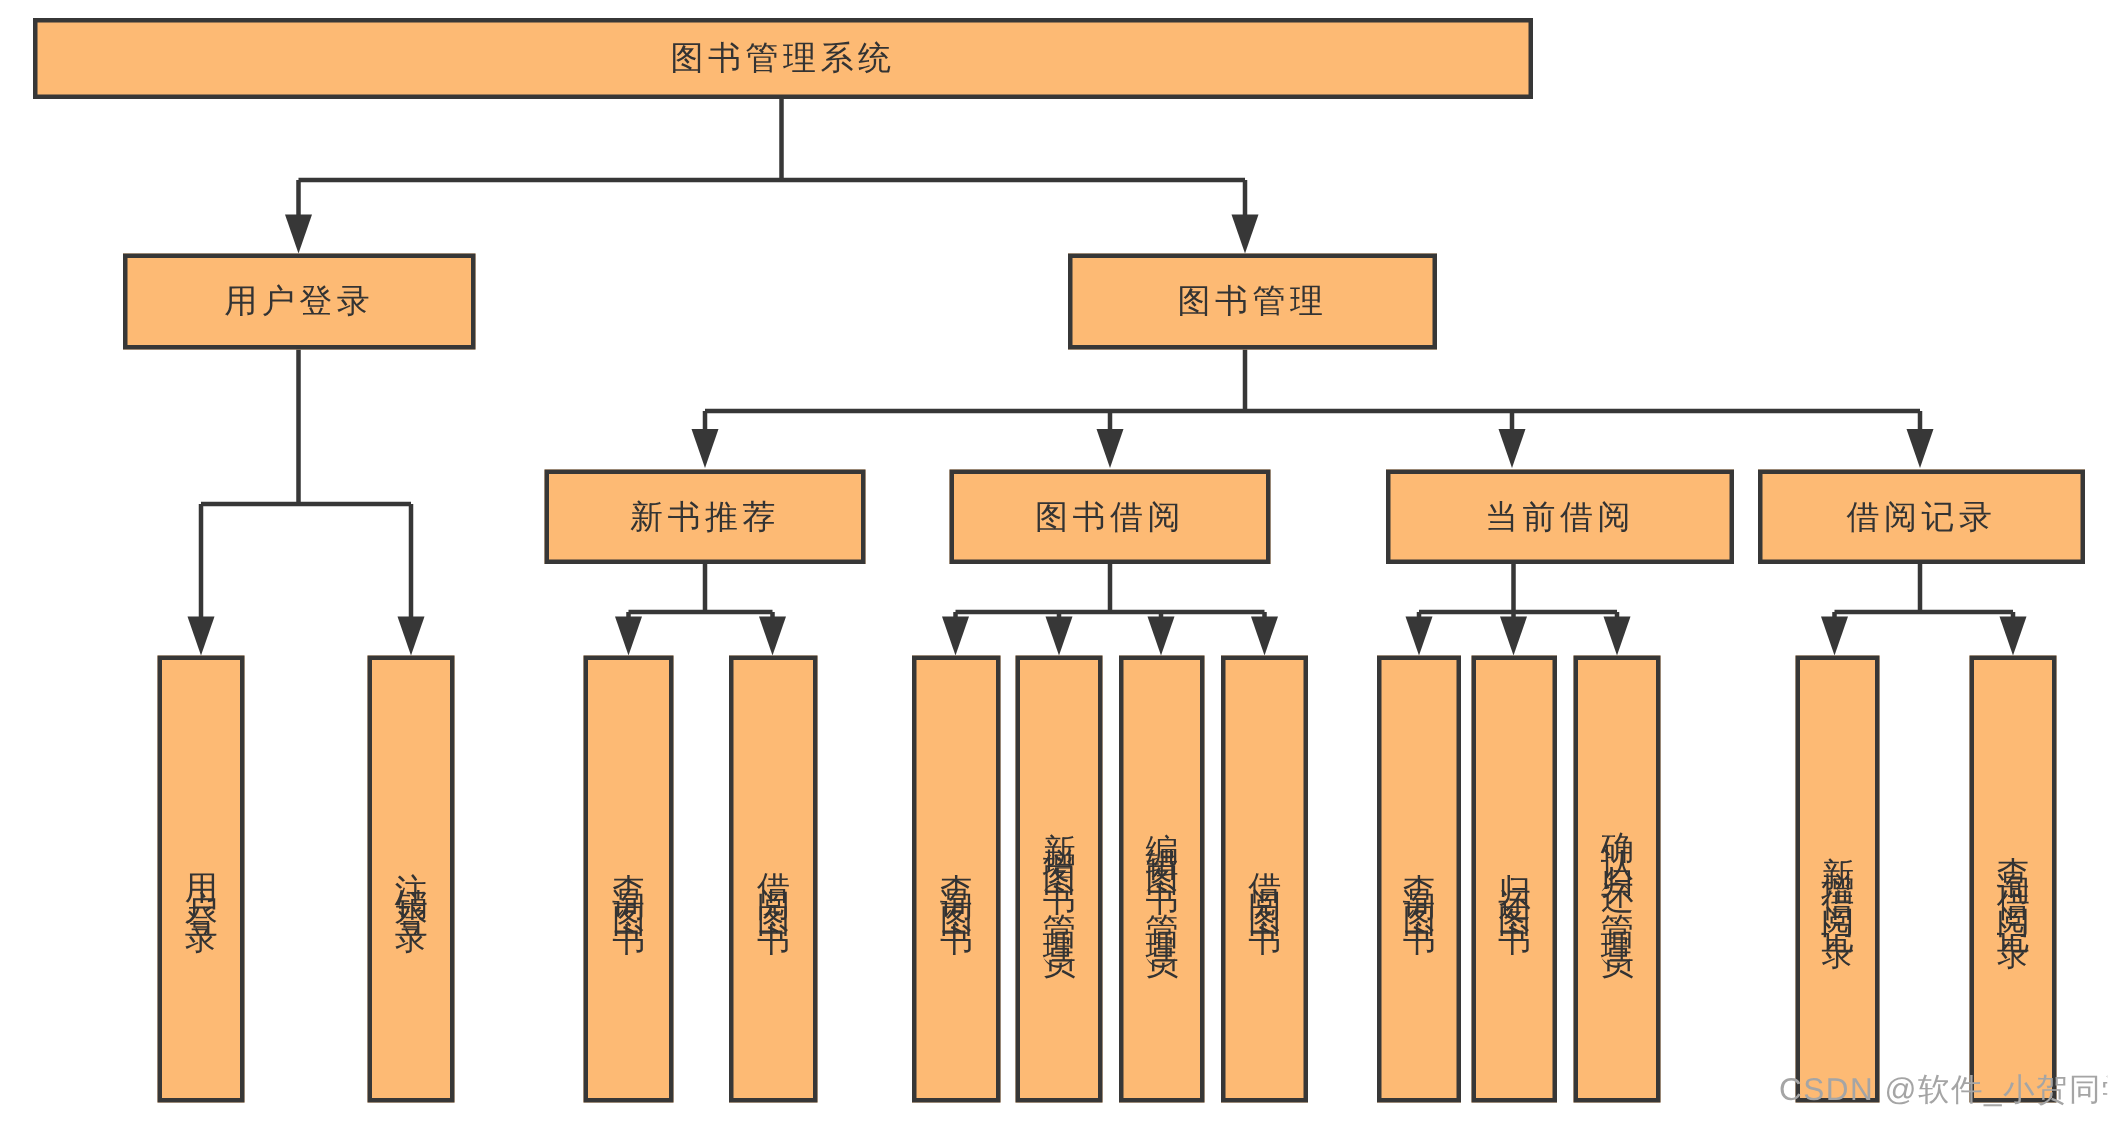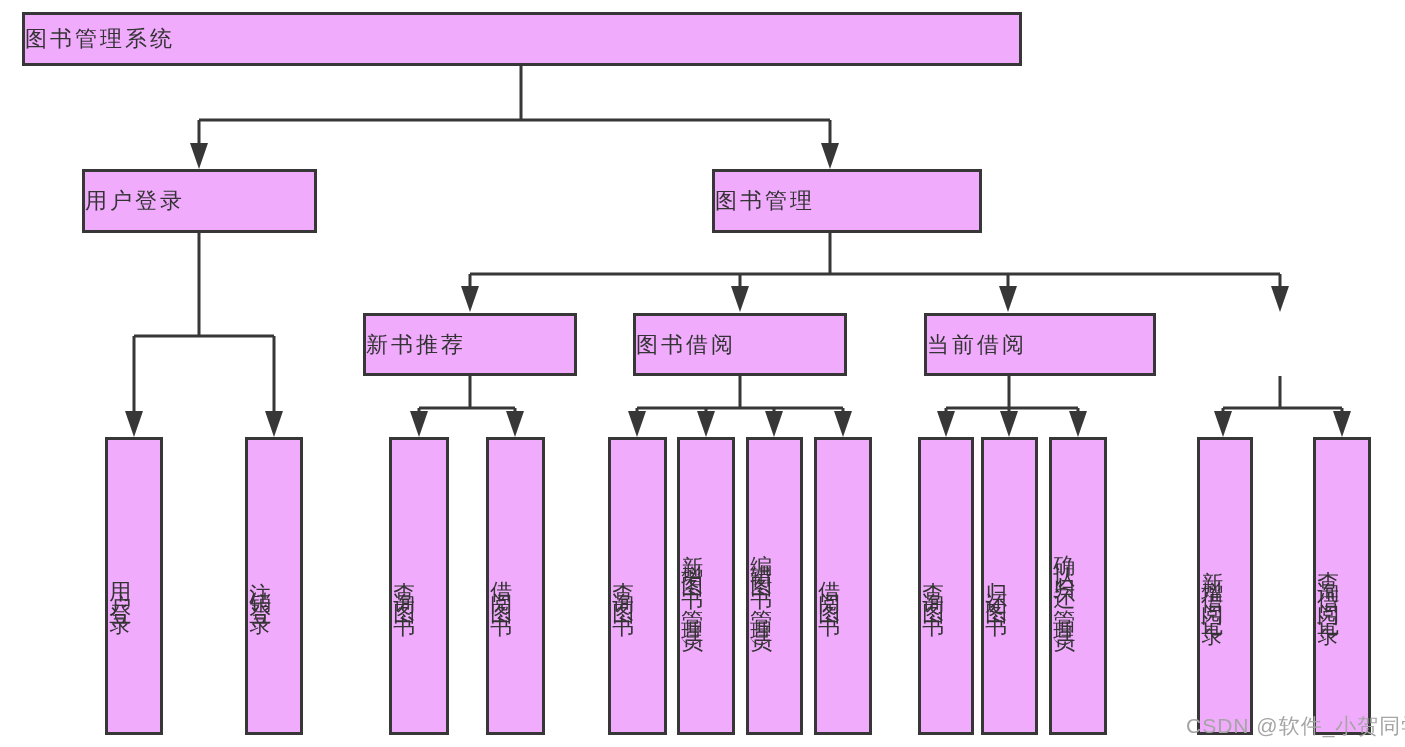--- a/index.html
+++ b/index.html
@@ -15,23 +15,24 @@
     background:var(--background);
     font-family:"Liberation Sans",sans-serif;
     color:var(--text);
     overflow:hidden;
   }
   #wires{position:absolute;left:0;top:0;}
   .box{
     position:absolute;
     box-sizing:border-box;
     border:3px solid var(--line);
-    background:#f0abfc;
+    background:#fdba74;
     display:flex;
     align-items:center;
+    justify-content:center;
   }
   .hbox span{
     font-size:22px;
     letter-spacing:3px;
     color:var(--text);
     white-space:nowrap;
   }
   .vbox span{
     writing-mode:vertical-lr;
     text-orientation:mixed;
@@ -96,32 +97,35 @@
     </g>
   </svg>
 
   <div class="box hbox" style="left:22px;top:12px;width:1000px;height:54px">
     <span>图书管理系统</span>
   </div>
 
   <div class="box hbox" style="left:82px;top:169px;width:235px;height:64px">
     <span>用户登录</span>
   </div>
-  <div class="box hbox" style="left:712px;top:169px;width:270px;height:64px">
+  <div class="box hbox" style="left:712px;top:169px;width:246px;height:64px">
     <span>图书管理</span>
   </div>
 
   <div class="box hbox" style="left:633px;top:313px;width:214px;height:63px">
     <span>图书借阅</span>
   </div>
   <div class="box hbox" style="left:363px;top:313px;width:214px;height:63px">
     <span>新书推荐</span>
   </div>
   <div class="box hbox" style="left:924px;top:313px;width:232px;height:63px">
     <span>当前借阅</span>
+  </div>
+  <div class="box hbox" style="left:1172px;top:313px;width:218px;height:63px">
+    <span>借阅记录</span>
   </div>
 
   <div class="box vbox" style="left:105px;top:437px;width:58px;height:298px">
     <span>用户登录</span>
   </div>
   <div class="box vbox" style="left:245px;top:437px;width:58px;height:298px">
     <span>注销登录</span>
   </div>
 
   <div class="box vbox" style="left:389px;top:437px;width:60px;height:298px">

